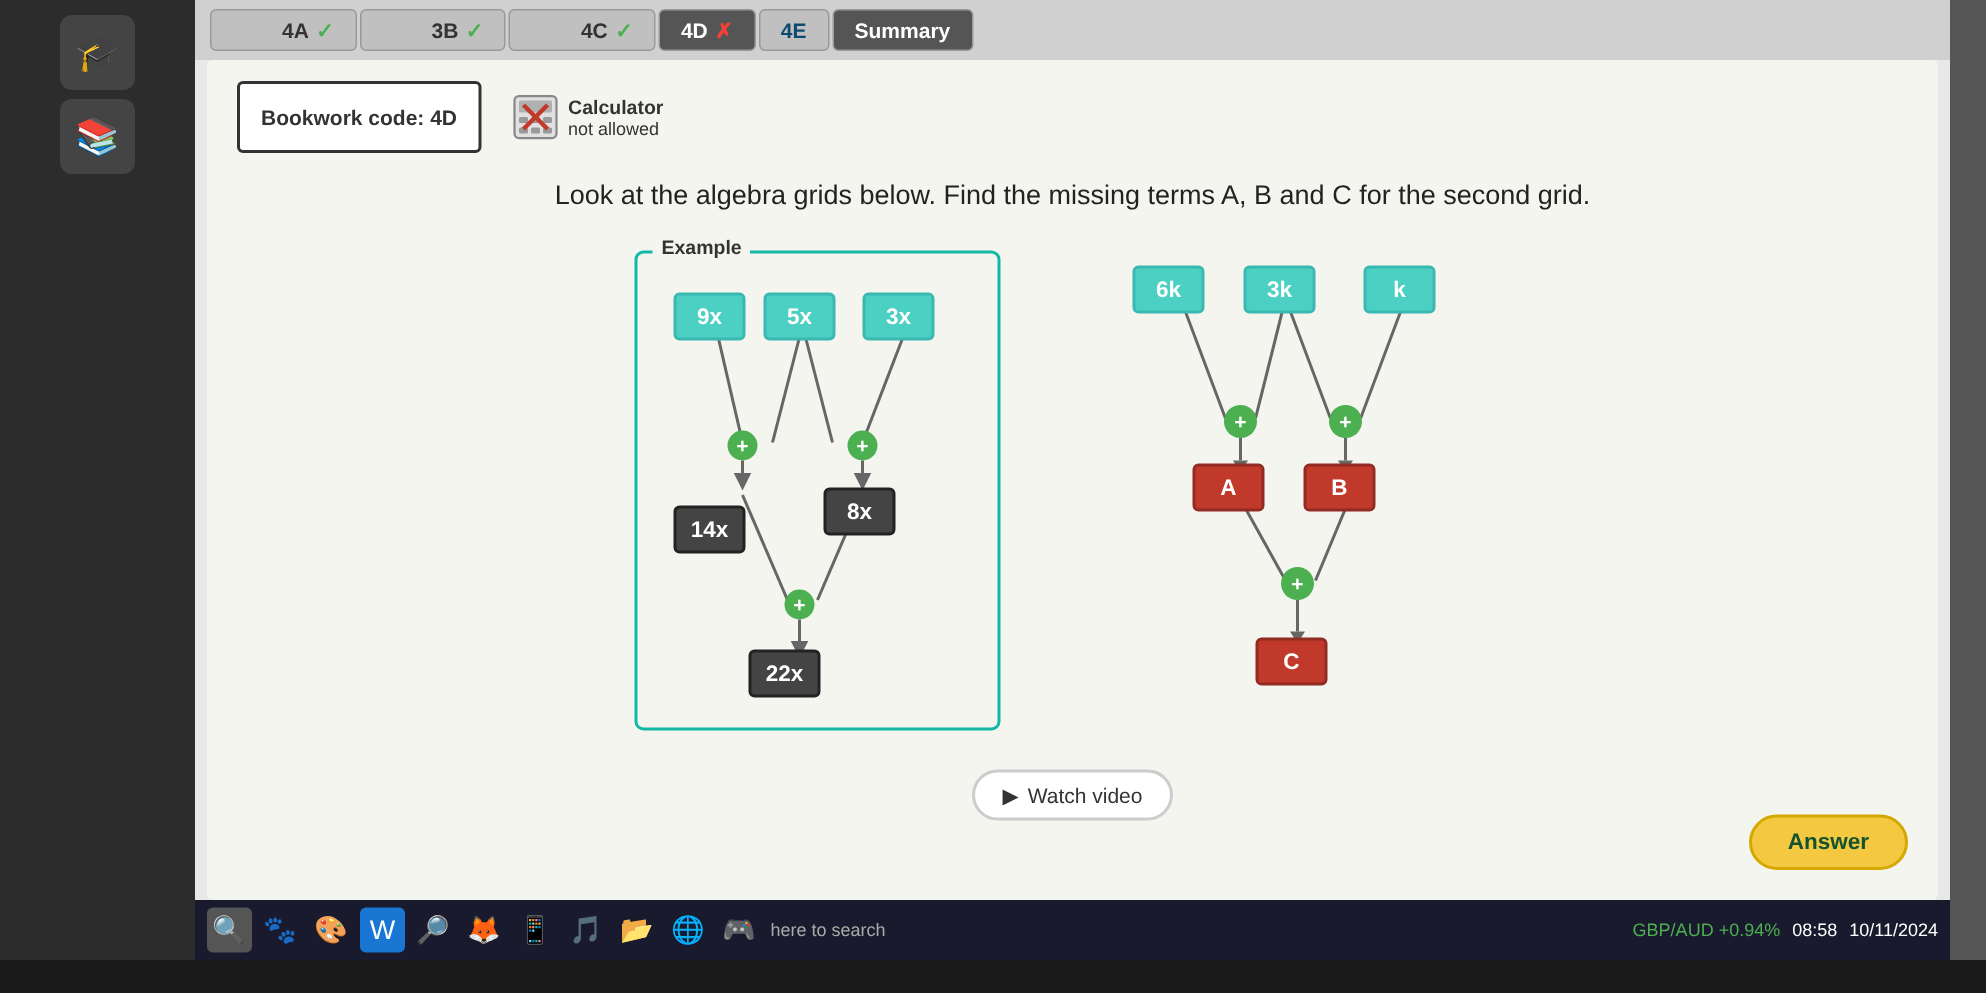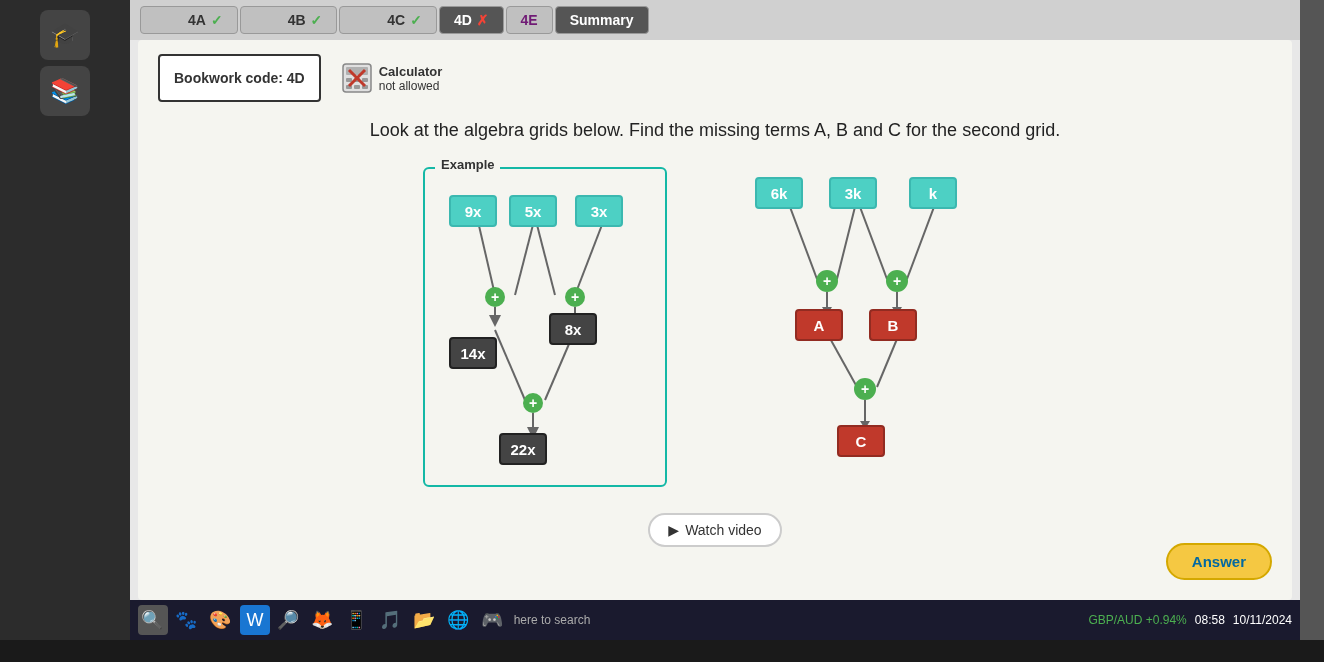--- a/index.html
+++ b/index.html
@@ -30,21 +30,21 @@
     .tab {
       padding: 5px 14px;
       border-radius: 4px;
       font-size: 14px;
       font-weight: bold;
       cursor: pointer;
       display: flex;
       align-items: center;
       gap: 5px;
       background: #c0c0c0;
-      color: #701a75;
+      color: #0c4a6e;
       border: 1px solid #999;
     }
     .tab.completed {
       background: #c0c0c0;
       color: #333;
       padding-left: 47px;
     }
     .tab.active-x {
       background: #555;
       color: white;
@@ -144,21 +144,21 @@
     .answer-btn {
       position: absolute;
       bottom: 20px;
       right: 20px;
       background: #f5c842;
       border: 2px solid #d4a800;
       border-radius: 20px;
       padding: 8px 24px;
       font-size: 15px;
       font-weight: bold;
-      color: #0369a1;
+      color: #14532d;
       cursor: pointer;
     }
     .watch-video-btn {
       display: inline-flex;
       align-items: center;
       gap: 6px;
       background: white;
       border: 2px solid #ccc;
       border-radius: 20px;
       padding: 7px 18px;
@@ -274,21 +274,21 @@
 </div>
 
 <div class="main-content">
 
   <div class="tab-bar">
     <div class="tab completed">
       <span>4A</span>
       <span class="check-icon">✓</span>
     </div>
     <div class="tab completed">
-      <span>4B</span>
+      <span>3B</span>
       <span class="check-icon">✓</span>
     </div>
     <div class="tab completed">
       <span>4C</span>
       <span class="check-icon">✓</span>
     </div>
     <div class="tab active-x">
       <span>4D</span>
       <span class="x-icon">✗</span>
     </div>
@@ -370,21 +370,21 @@
             <div class="node-abs node-teal" style="left:64px; top:10px;">
               <span>5x</span>
             </div>
             <div class="node-abs node-teal" style="left:130px; top:10px;">
               <span>3x</span>
             </div>
 
             <div class="node-abs node-dark" style="left:4px; top:152px;">
               <span>14x</span>
             </div>
-            <div class="node-abs node-dark" style="left:104px; top:128px;">
+            <div class="node-abs node-dark" style="left:104px; top:140px;">
               <span>8x</span>
             </div>
 
             <div class="node-abs node-dark" style="left:54px; top:248px;">
               <span>22x</span>
             </div>
           </div>
         </div>
       </div>
 

